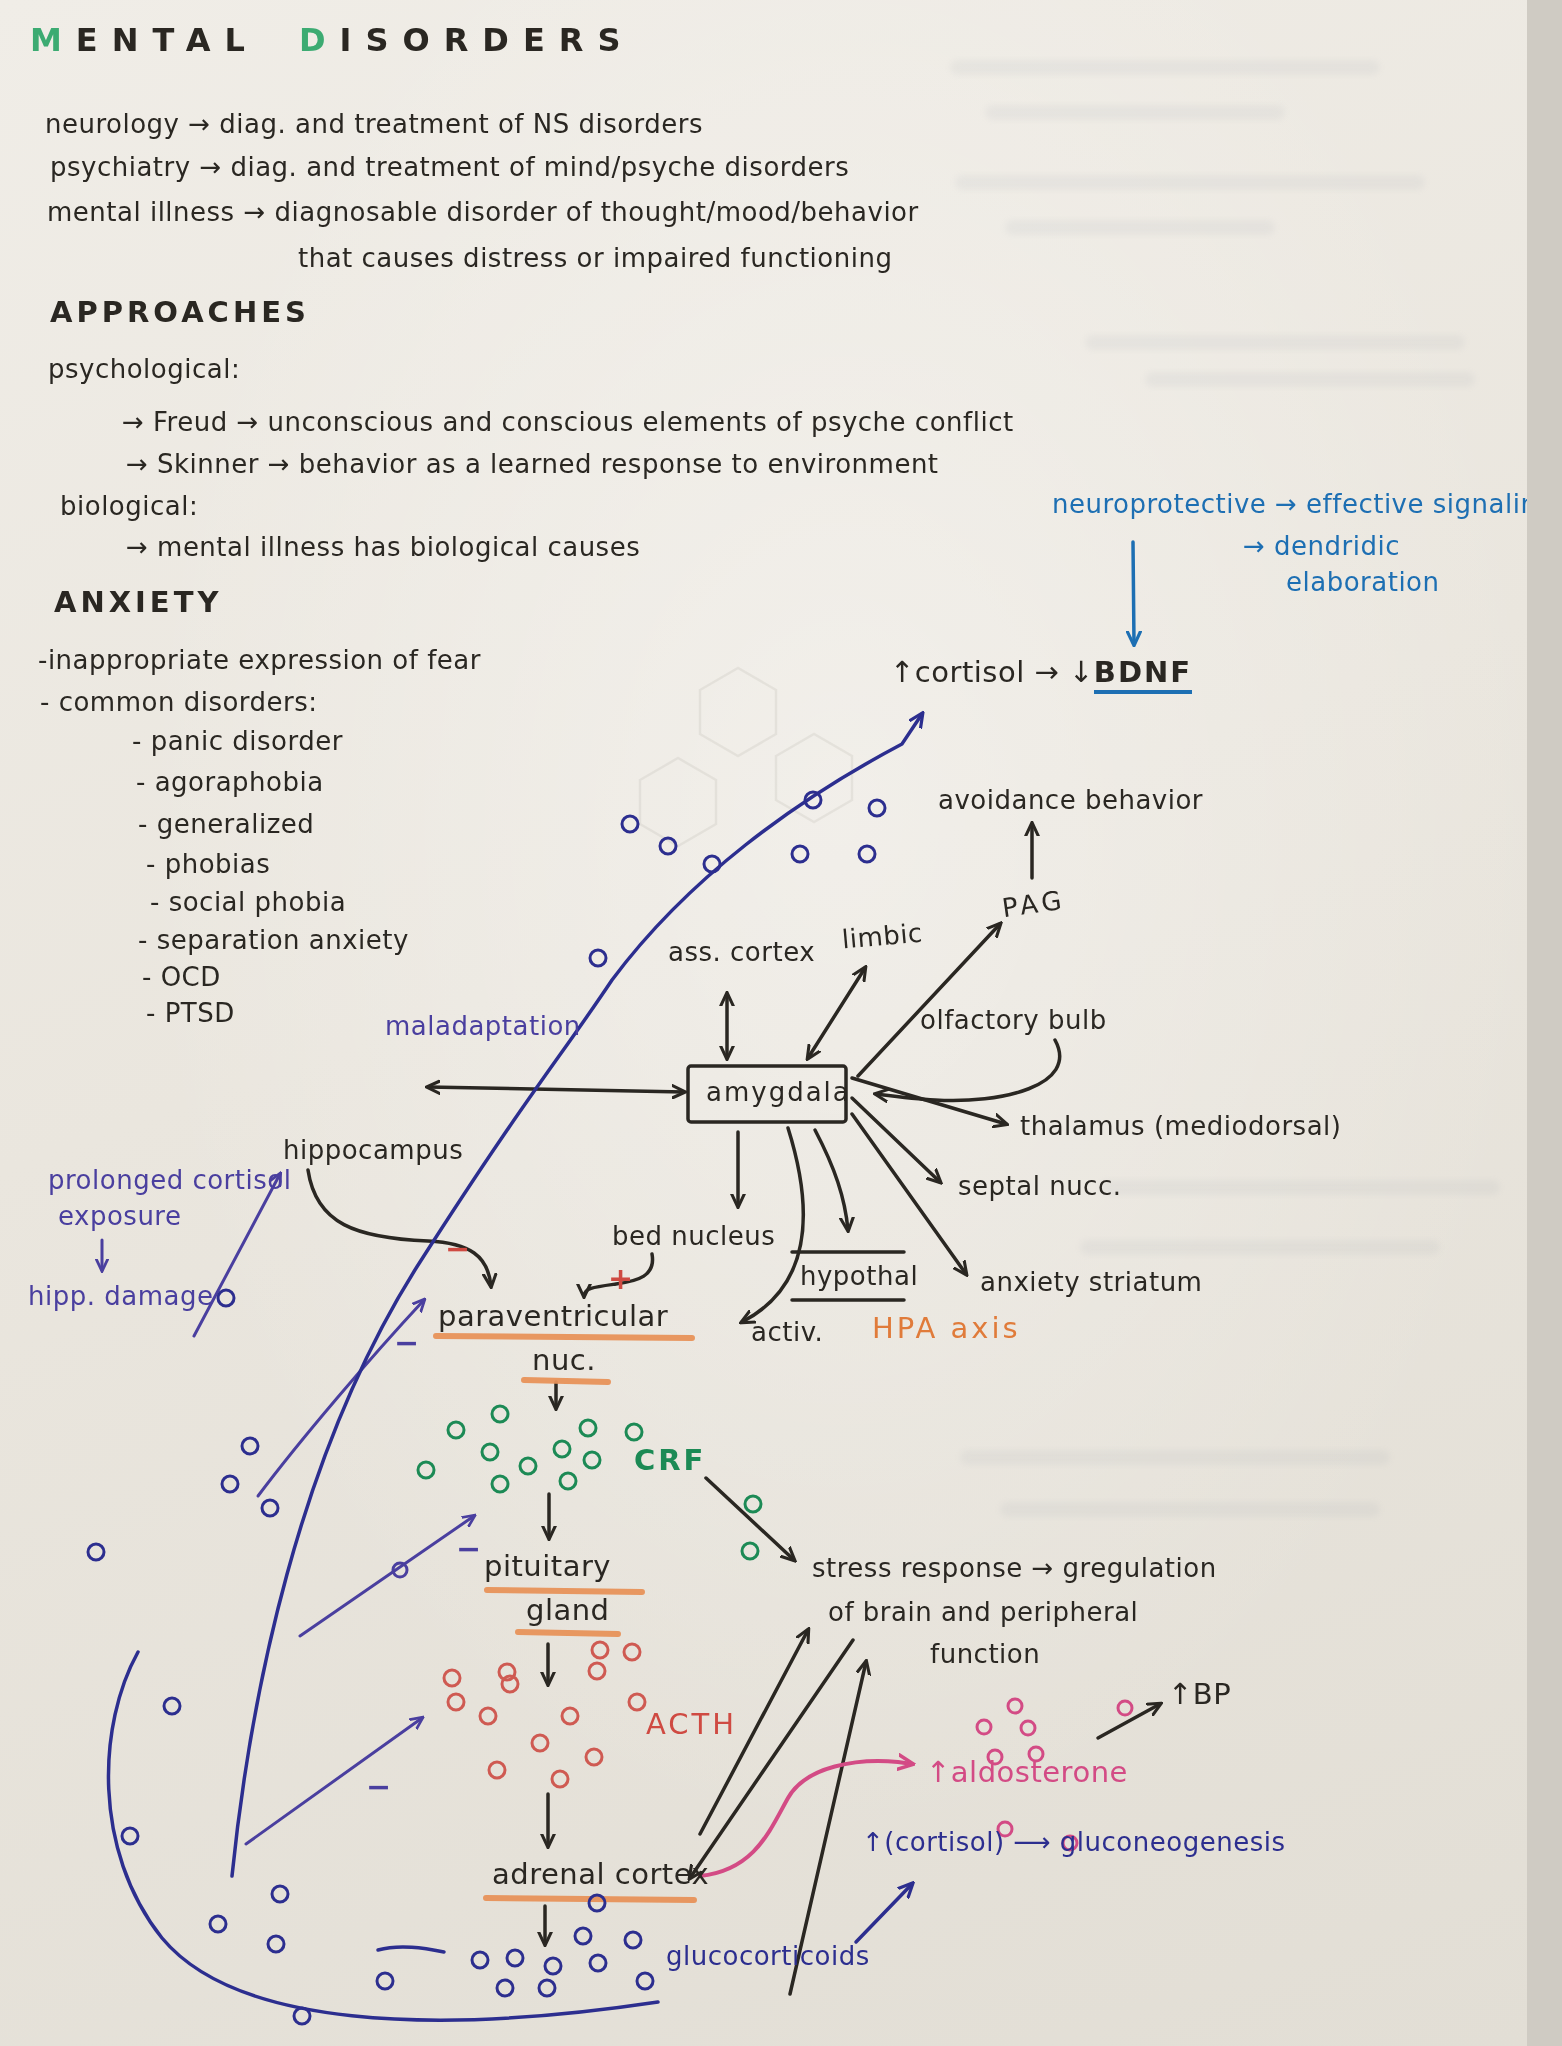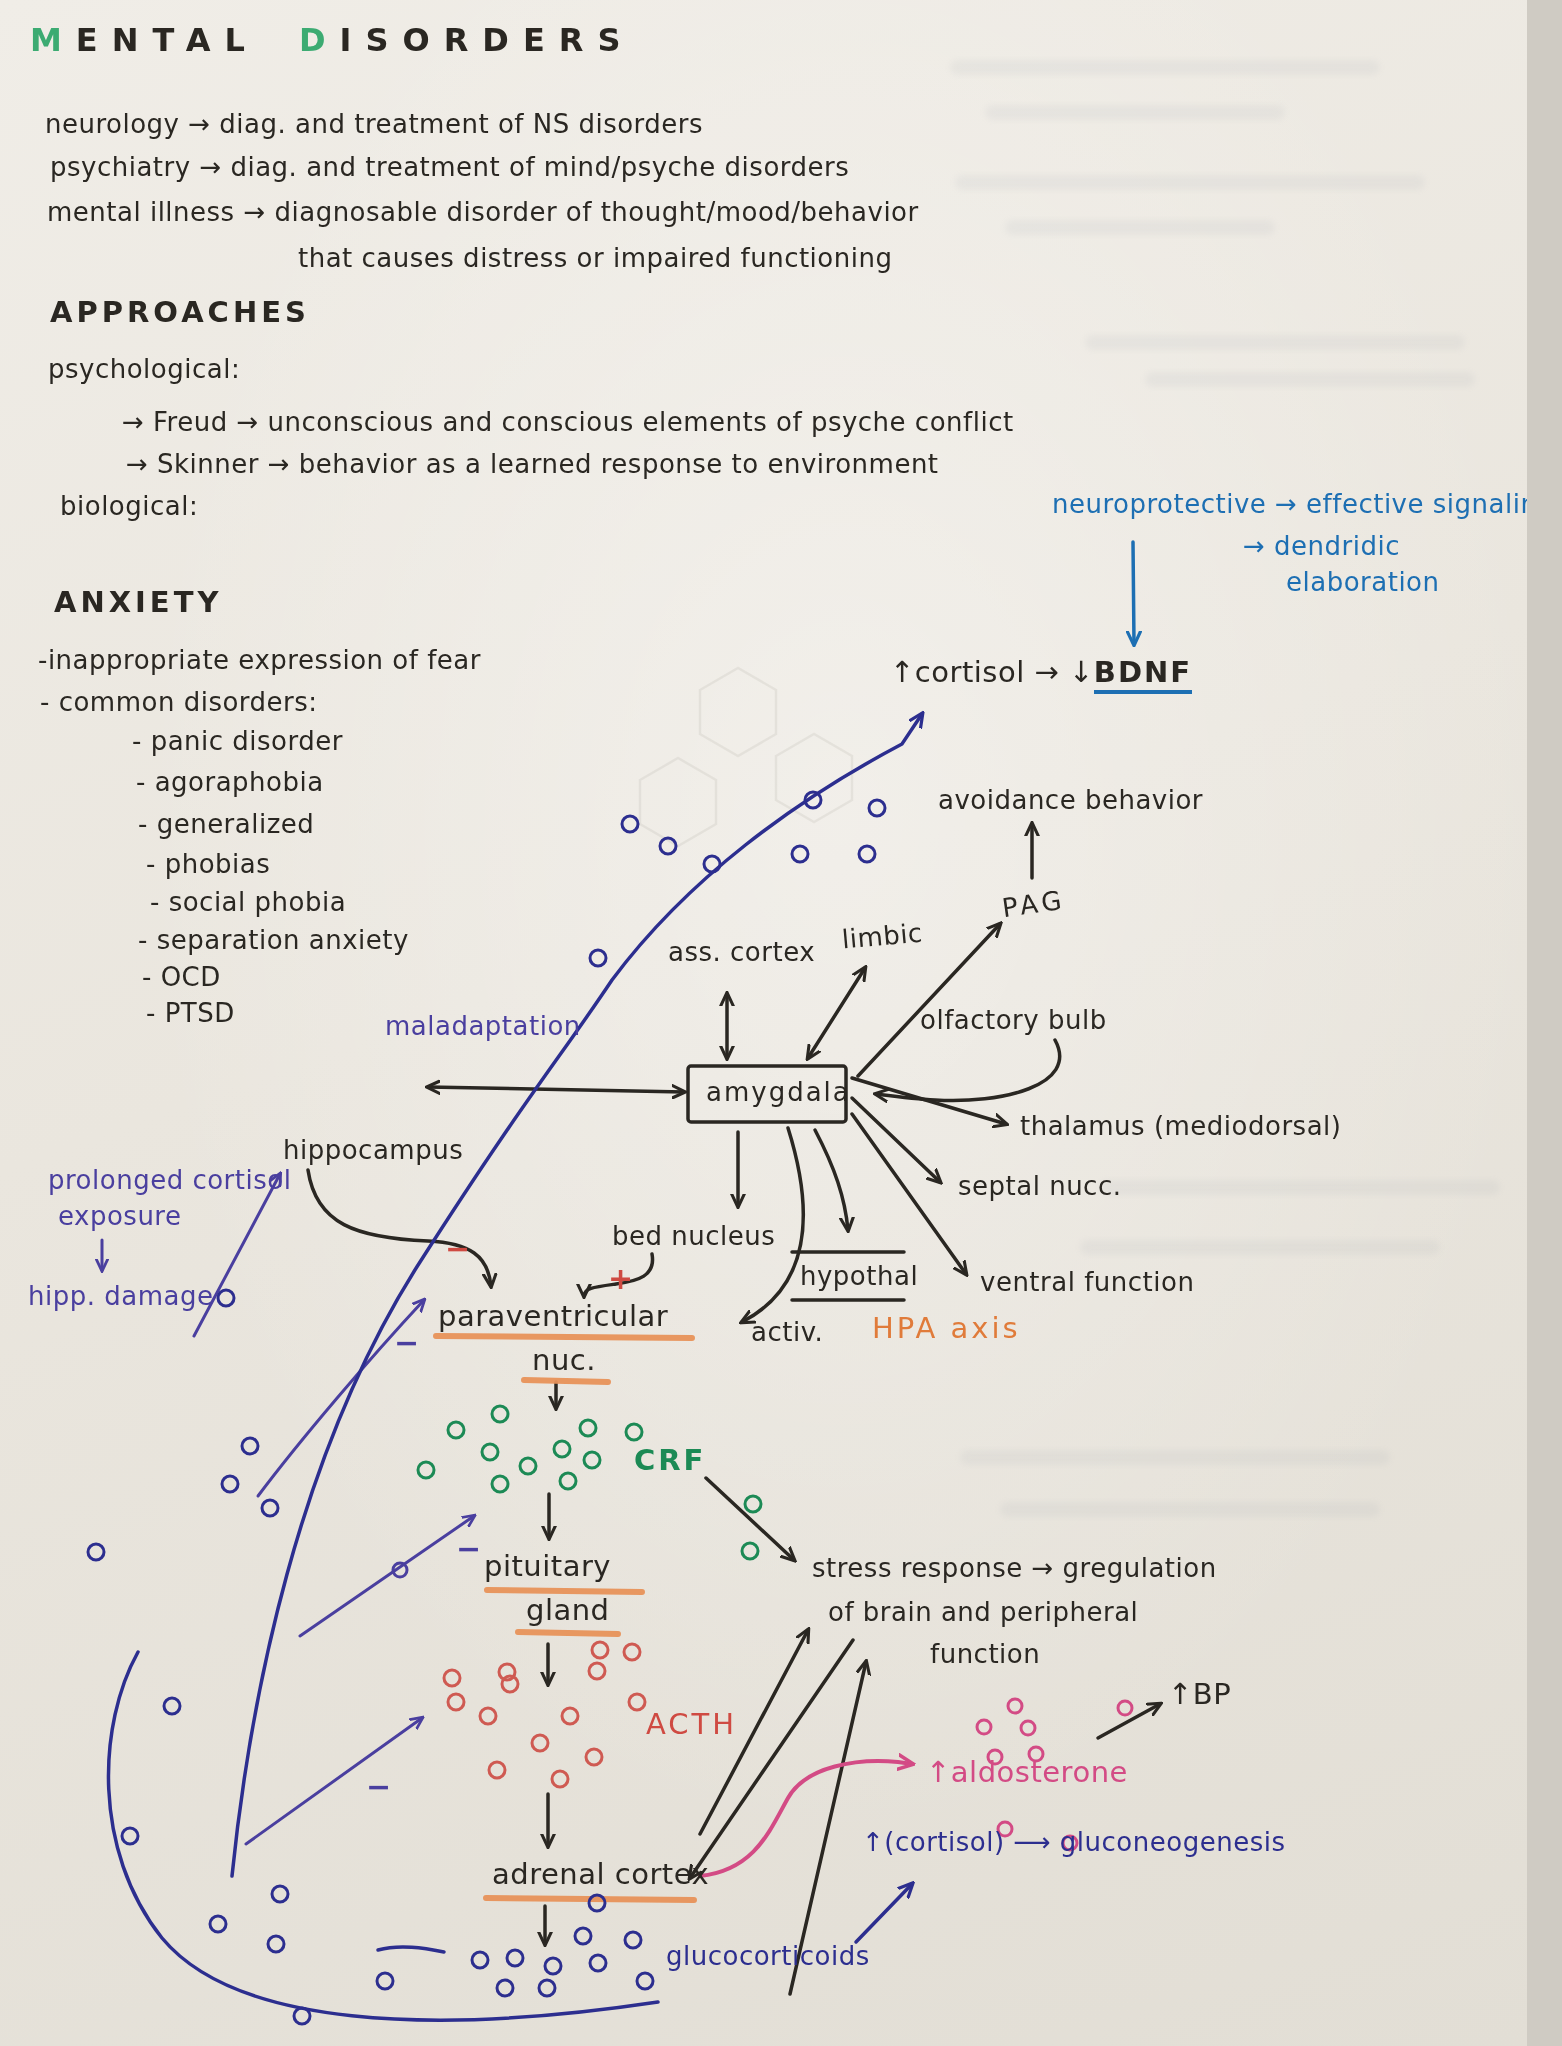--- a/index.html
+++ b/index.html
@@ -233,20 +233,21 @@
   <div class="lbl" style="left:45px;top:110px;">neurology → diag. and treatment of NS disorders</div>
   <div class="lbl" style="left:50px;top:153px;">psychiatry → diag. and treatment of mind/psyche disorders</div>
   <div class="lbl" style="left:47px;top:198px;">mental illness → diagnosable disorder of thought/mood/behavior</div>
   <div class="lbl" style="left:298px;top:244px;">that causes distress or impaired functioning</div>
 
   <div class="lbl h2" style="left:50px;top:296px;">APPROACHES</div>
   <div class="lbl" style="left:48px;top:355px;">psychological:</div>
   <div class="lbl" style="left:122px;top:408px;">→ Freud → unconscious and conscious elements of psyche conflict</div>
   <div class="lbl" style="left:126px;top:450px;">→ Skinner → behavior as a learned response to environment</div>
   <div class="lbl" style="left:60px;top:492px;">biological:</div>
+  <div class="lbl" style="left:126px;top:533px;">→ mental illness has biological causes</div>
 
   <div class="lbl h2" style="left:54px;top:586px;">ANXIETY</div>
   <div class="lbl" style="left:38px;top:646px;">-inappropriate expression of fear</div>
   <div class="lbl" style="left:40px;top:688px;">- common disorders:</div>
   <div class="lbl" style="left:132px;top:727px;">- panic disorder</div>
   <div class="lbl" style="left:136px;top:768px;">- agoraphobia</div>
   <div class="lbl" style="left:138px;top:810px;">- generalized</div>
   <div class="lbl" style="left:146px;top:850px;">- phobias</div>
   <div class="lbl" style="left:150px;top:888px;">- social phobia</div>
   <div class="lbl" style="left:138px;top:926px;">- separation anxiety</div>
@@ -266,21 +267,21 @@
   <div class="lbl" style="left:668px;top:938px;">ass. cortex</div>
   <div class="lbl" style="left:842px;top:922px;transform:rotate(-5deg);">limbic</div>
   <div class="lbl" style="left:920px;top:1006px;">olfactory bulb</div>
   <div class="lbl purple" style="left:385px;top:1012px;">maladaptation</div>
   <div class="lbl" style="left:706px;top:1078px;letter-spacing:2px;">amygdala</div>
   <div class="lbl" style="left:283px;top:1136px;">hippocampus</div>
   <div class="lbl" style="left:1020px;top:1112px;">thalamus (mediodorsal)</div>
   <div class="lbl" style="left:958px;top:1172px;">septal nucc.</div>
   <div class="lbl" style="left:612px;top:1222px;">bed nucleus</div>
   <div class="lbl" style="left:800px;top:1262px;">hypothal</div>
-  <div class="lbl" style="left:980px;top:1268px;">ventral function</div>
+  <div class="lbl" style="left:980px;top:1268px;">anxiety striatum</div>
 
   <div class="lbl purple" style="left:48px;top:1166px;">prolonged cortisol</div>
   <div class="lbl purple" style="left:58px;top:1202px;">exposure</div>
   <div class="lbl purple" style="left:28px;top:1282px;">hipp. damage</div>
 
   <div class="lbl red sign" style="left:445px;top:1232px;">−</div>
   <div class="lbl red sign" style="left:608px;top:1262px;">+</div>
   <div class="lbl purple sign" style="left:394px;top:1326px;">−</div>
   <div class="lbl purple sign" style="left:456px;top:1532px;">−</div>
   <div class="lbl purple sign" style="left:366px;top:1770px;">−</div>

